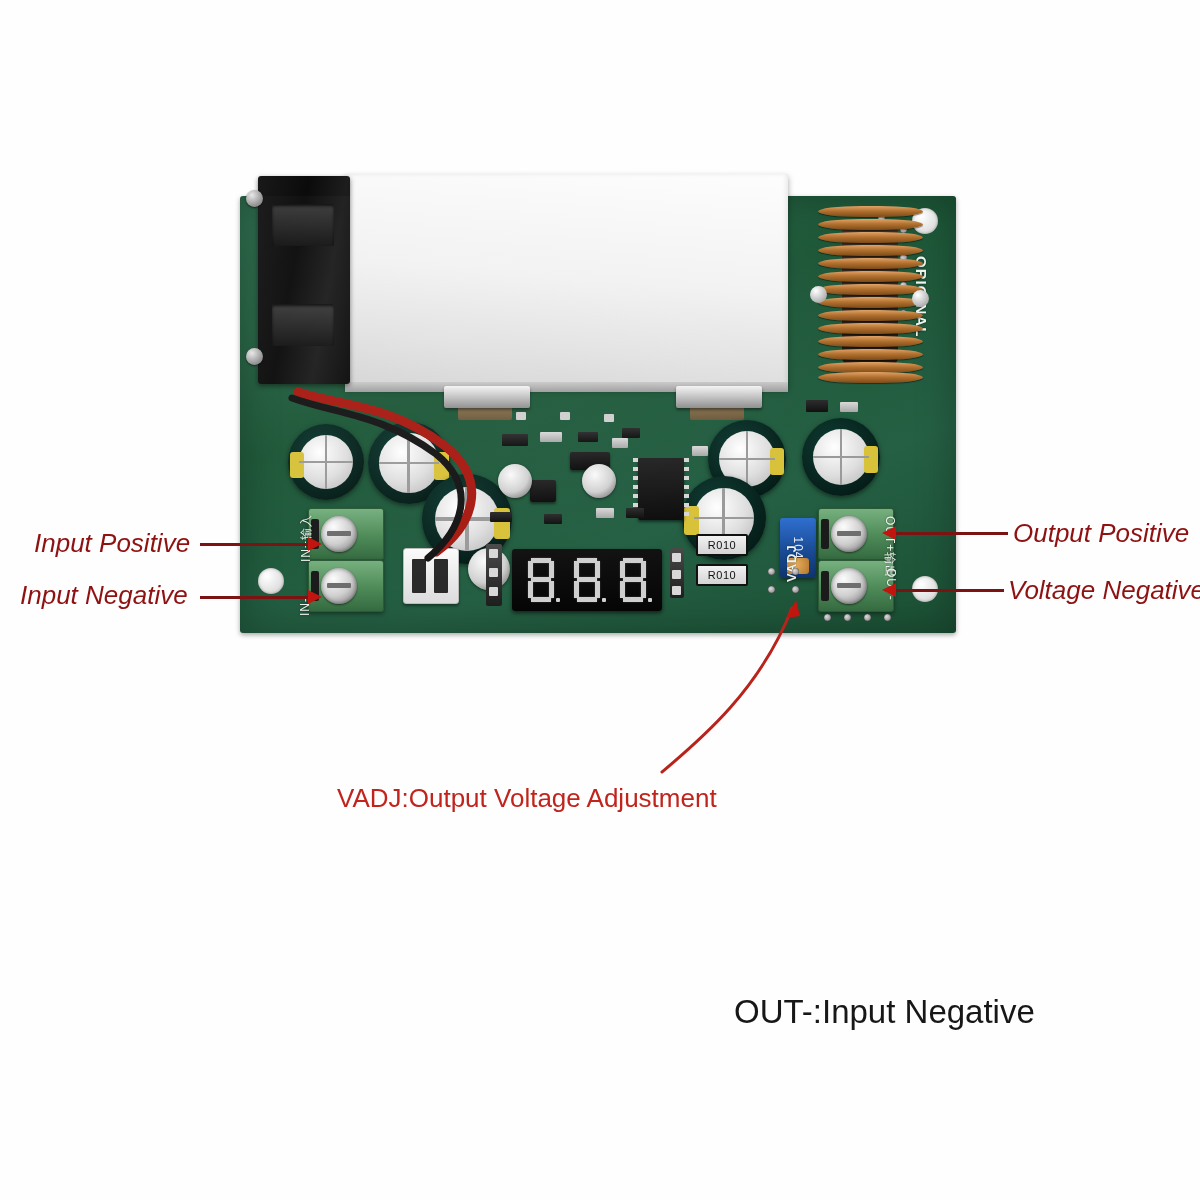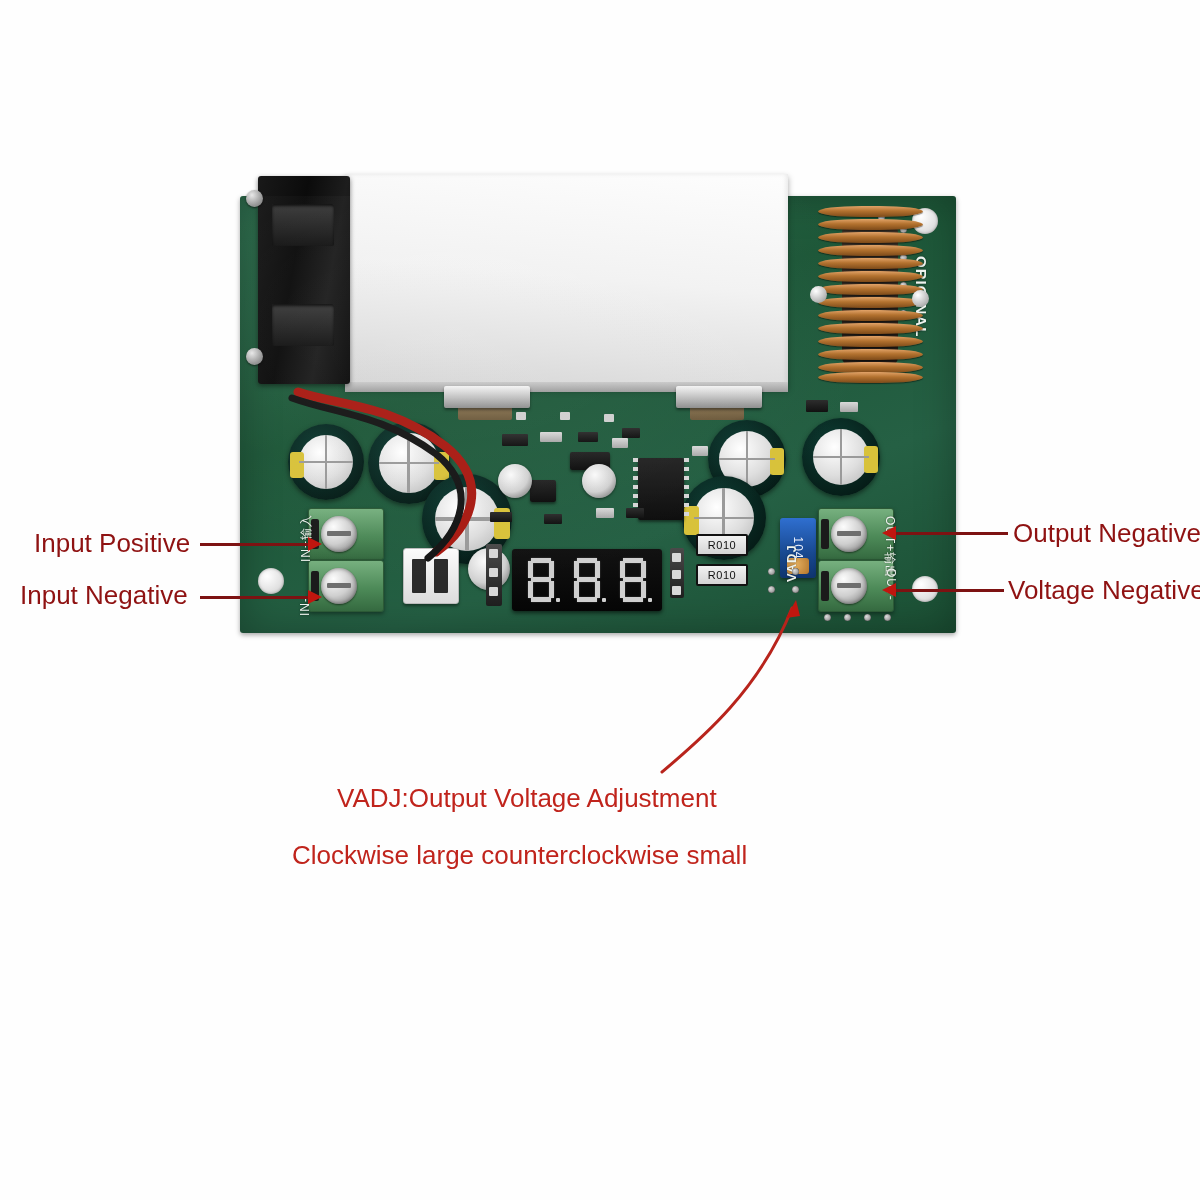--- a/index.html
+++ b/index.html
@@ -142,21 +142,21 @@
   
   .wire{position:absolute;border-radius:50%;background:transparent;}
 
   
   .via{position:absolute;width:7px;height:7px;border-radius:50%;
      background:radial-gradient(circle at 35% 35%,#dcdcdc,#7e7e7e);
      box-shadow:inset 0 0 1px #000;}
 
   
   .callout{position:absolute;color:#8f1212;font-size:26px;white-space:nowrap;
-     font-family:"Liberation Sans", sans-serif;}
+     font-family:"Liberation Sans", sans-serif;font-style:italic;}
   .lead{position:absolute;height:3px;background:#7d1212;}
   .arrowhead{position:absolute;width:0;height:0;border-top:7px solid transparent;
      border-bottom:7px solid transparent;}
   .arrow-right{border-left:14px solid #c0160f;}
   .arrow-left{border-right:14px solid #c0160f;}
 
   .vadj-line{position:absolute;left:0;top:0;width:1200px;height:1200px;pointer-events:none;}
 
   .vadj-text{position:absolute;color:#c0241c;font-size:26px;white-space:nowrap;
      font-family:"Liberation Sans", sans-serif;}
@@ -377,30 +377,30 @@
   </div>
 
   <div class="callout" style="left:34px;top:528px;">Input Positive</div>
   <div class="lead" style="left:200px;top:543px;width:112px;"></div>
   <div class="arrowhead arrow-right" style="left:308px;top:537px;"></div>
 
   <div class="callout" style="left:20px;top:580px;">Input Negative</div>
   <div class="lead" style="left:200px;top:596px;width:112px;"></div>
   <div class="arrowhead arrow-right" style="left:308px;top:590px;"></div>
 
-  <div class="callout" style="left:1013px;top:518px;">Output Negative</div>
+  <div class="callout" style="left:1013px;top:518px;">Output Positive</div>
   <div class="lead" style="left:896px;top:532px;width:112px;"></div>
   <div class="arrowhead arrow-left" style="left:882px;top:526px;"></div>
 
   <div class="callout" style="left:1008px;top:575px;">Voltage Negative</div>
   <div class="lead" style="left:896px;top:589px;width:108px;"></div>
   <div class="arrowhead arrow-left" style="left:882px;top:583px;"></div>
 
   <svg class="vadj-line">
     <path d="M792,608 C760,690 700,740 662,772" stroke="#b8241c" stroke-width="3" fill="none" stroke-linecap="round"></path>
     <polygon points="796,600 786,618 800,616" fill="#c0160f"></polygon>
   </svg>
 
   <div class="vadj-text" style="left:337px;top:783px;">VADJ:Output Voltage Adjustment</div>
-  <div class="vadj-text" style="left:292px;top:840px;">Clockwise large counterclockwise small</div>
-
+
+  <div class="legend" style="left:734px;top:993px;">OUT-:Input Negative</div>
 
 </div>
 
 </body></html>

